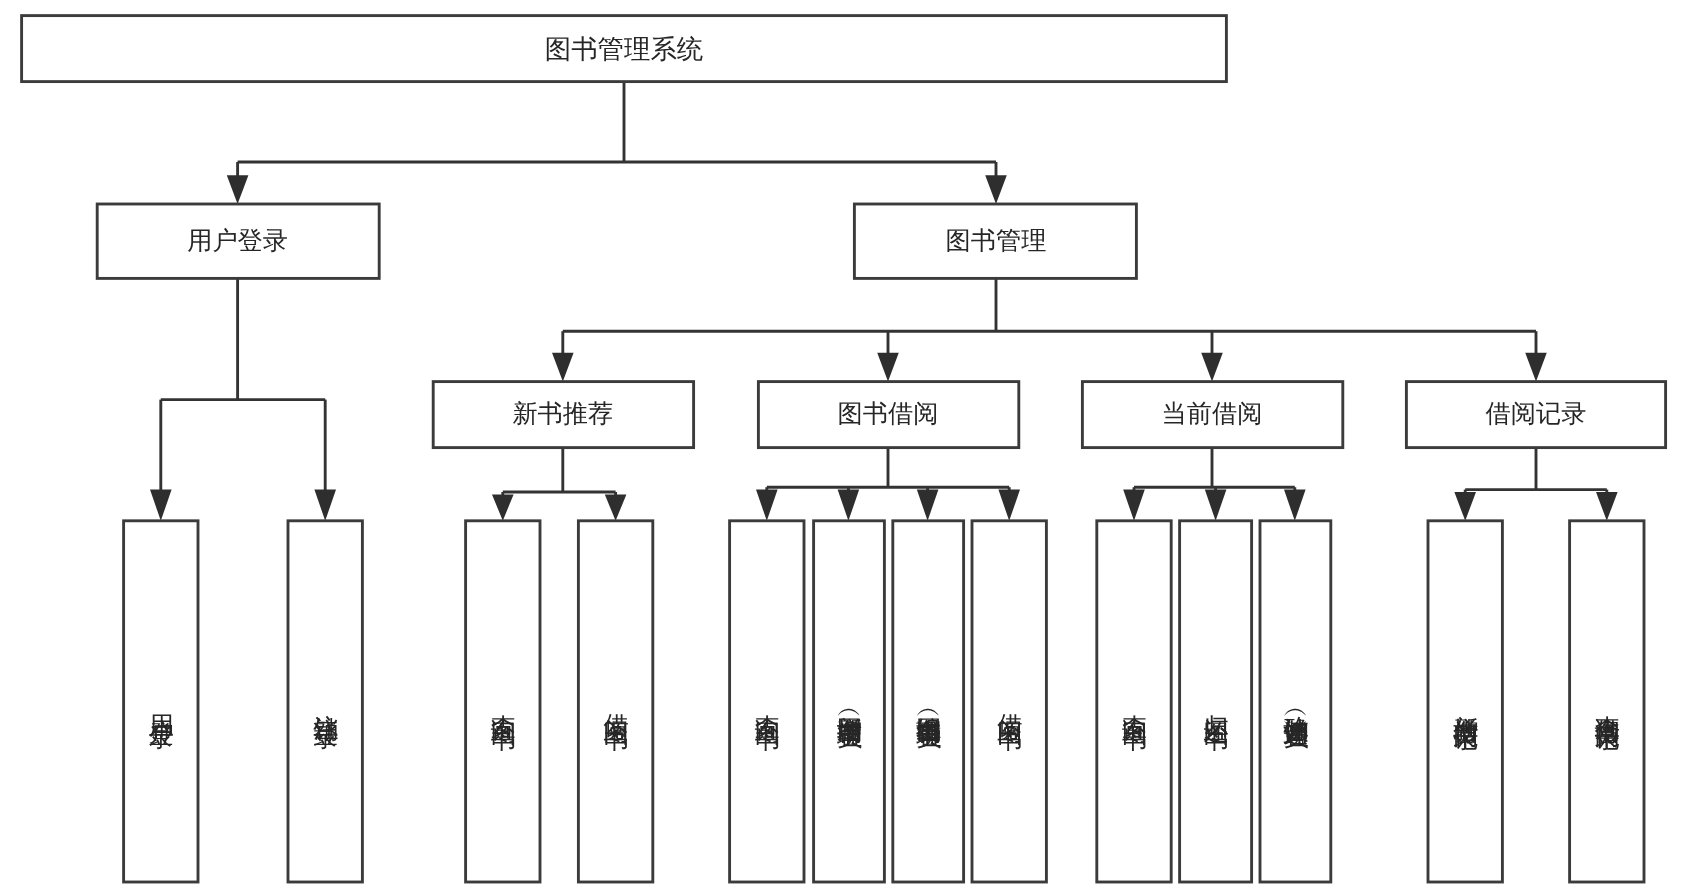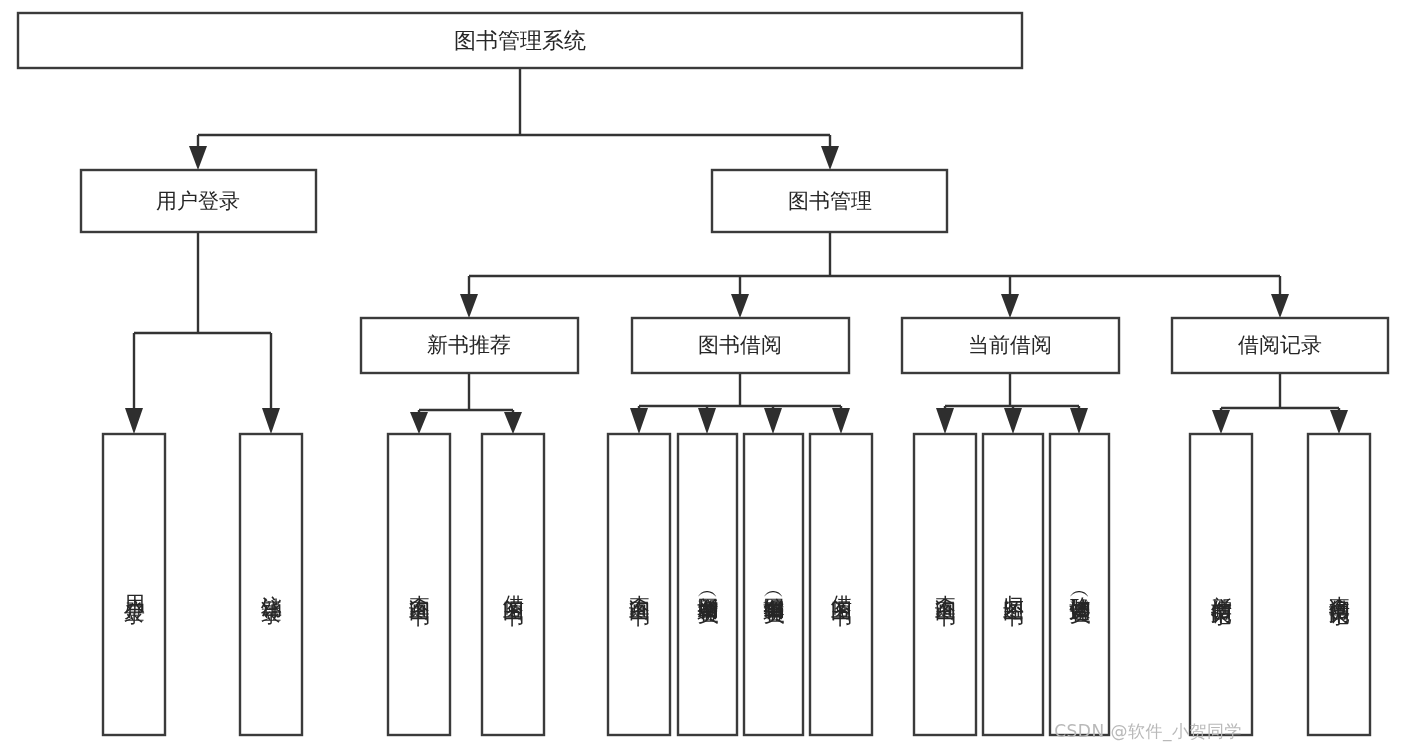--- a/index.html
+++ b/index.html
@@ -231,15 +231,14 @@
   <div class="leaf-label-wrap" style="left:1050px; top:434px; width:59px; height:301px;">
     <span class="leaf-label" style="letter-spacing:1px;">确认归还（管理员）</span>
   </div>
   <div class="leaf-label-wrap" style="left:1190px; top:434px; width:62px; height:301px;">
     <span class="leaf-label" style="letter-spacing:2px;">新增借阅记录</span>
   </div>
   <div class="leaf-label-wrap" style="left:1308px; top:434px; width:62px; height:301px;">
     <span class="leaf-label" style="letter-spacing:2px;">查询借阅记录</span>
   </div>
 
-  <div id="watermark">CSDN @软件_小贺同学</div>
 
 </div>
 
 </body></html>

